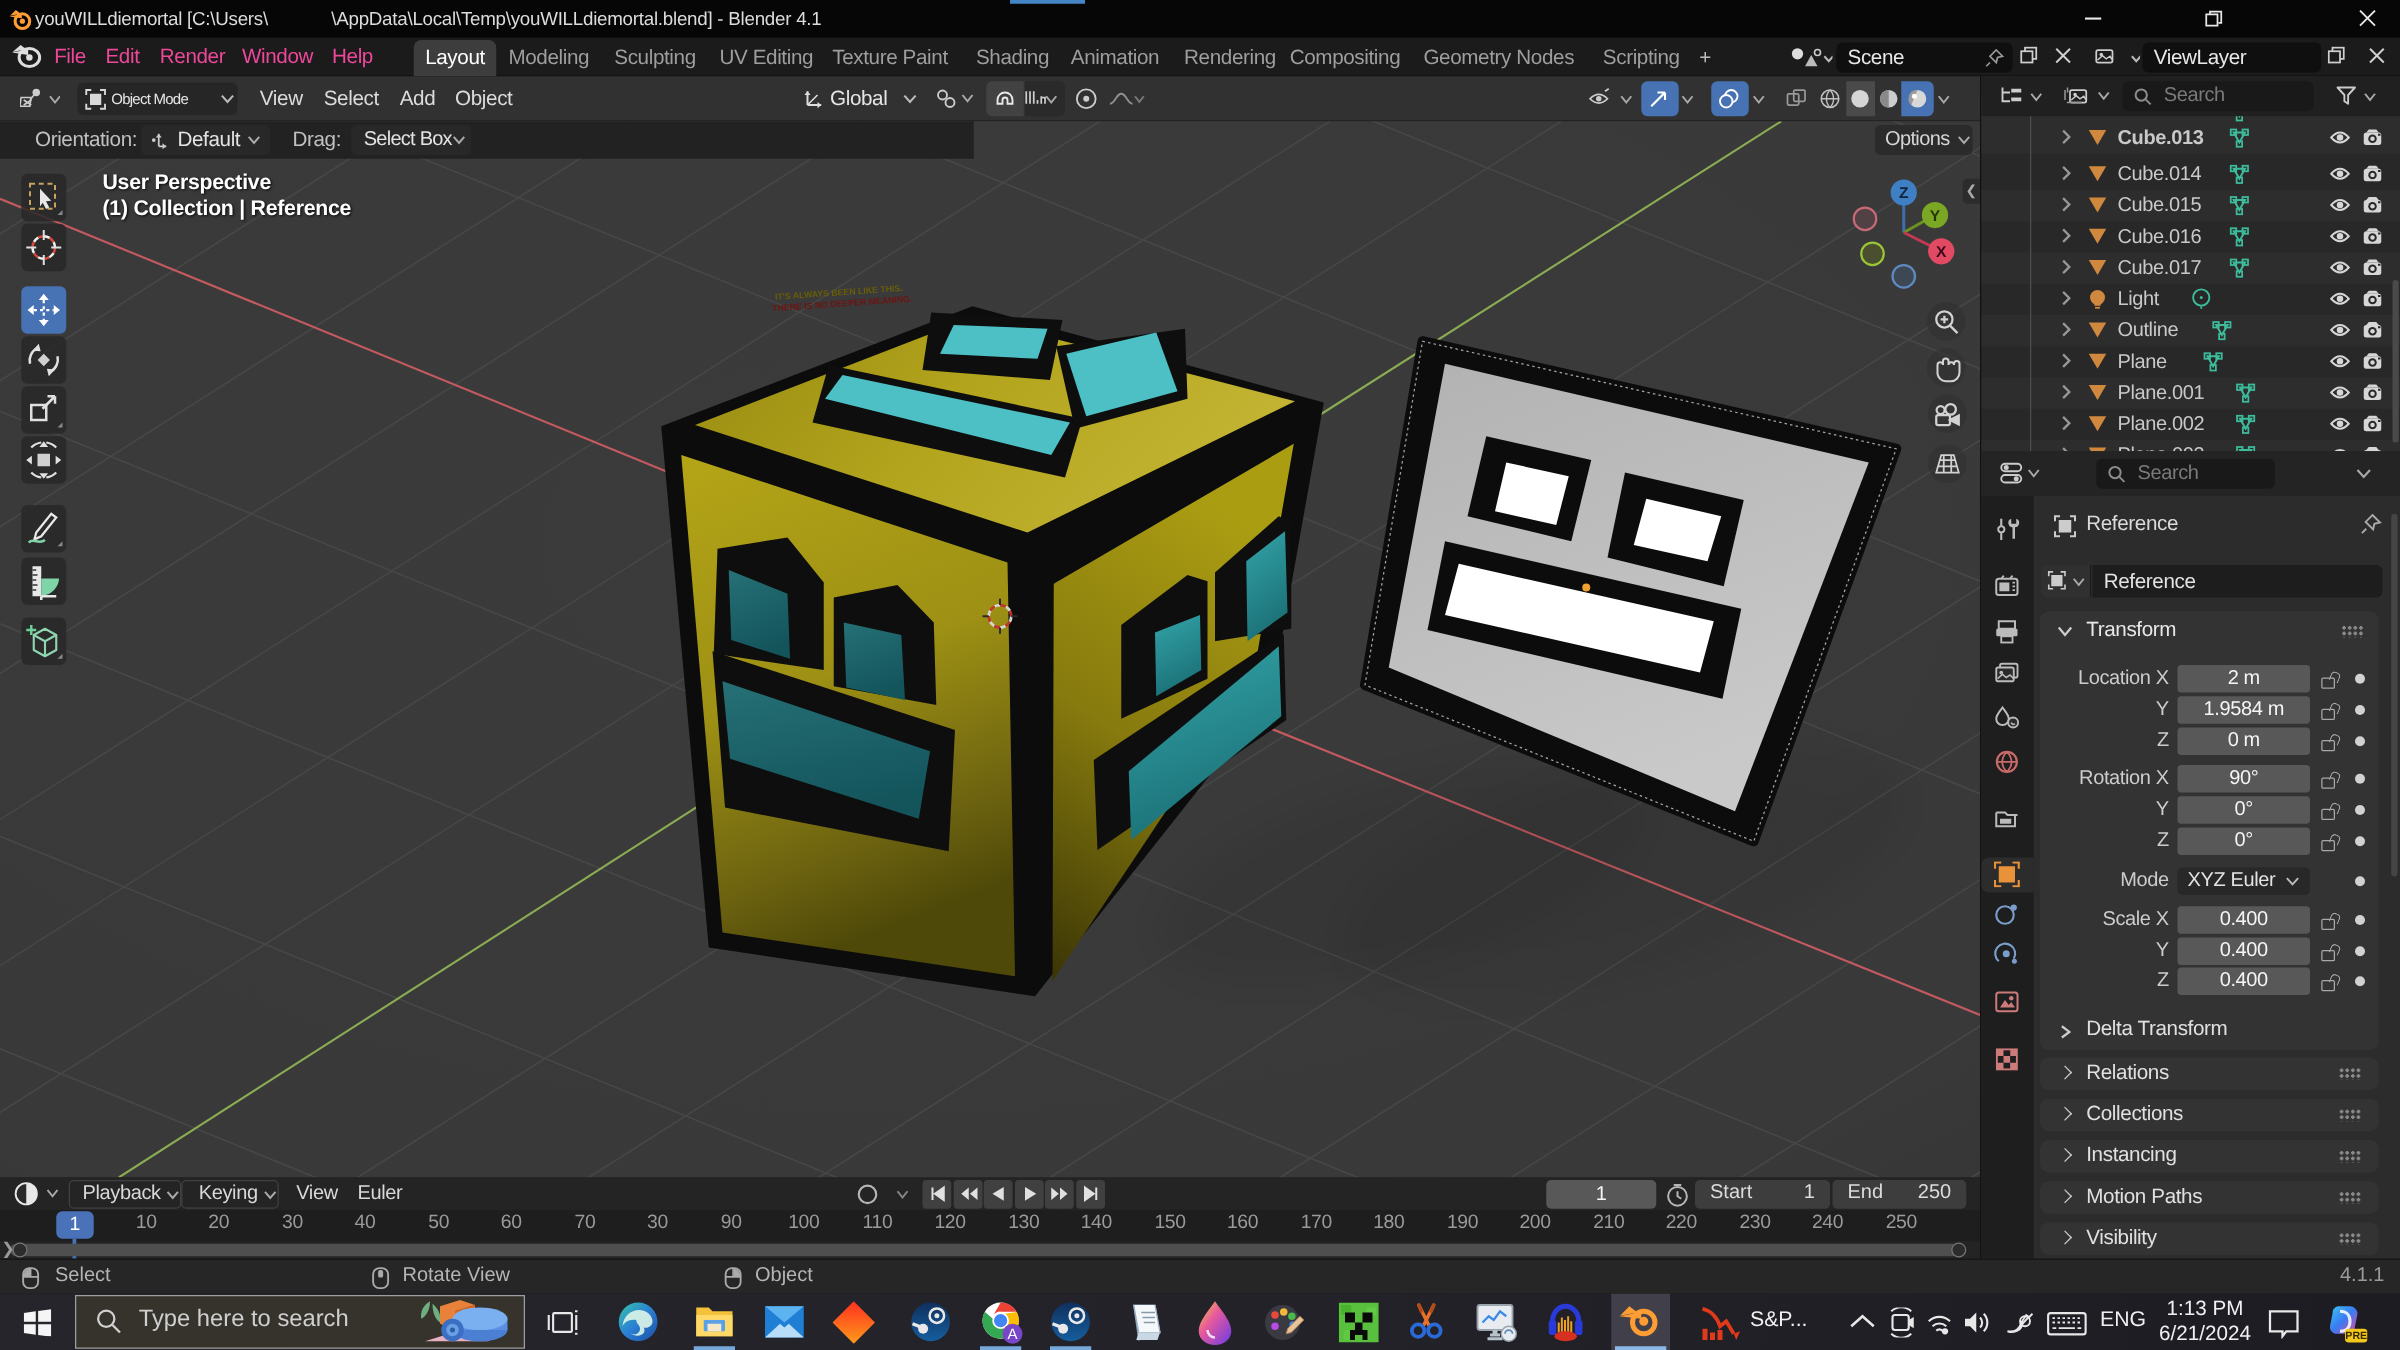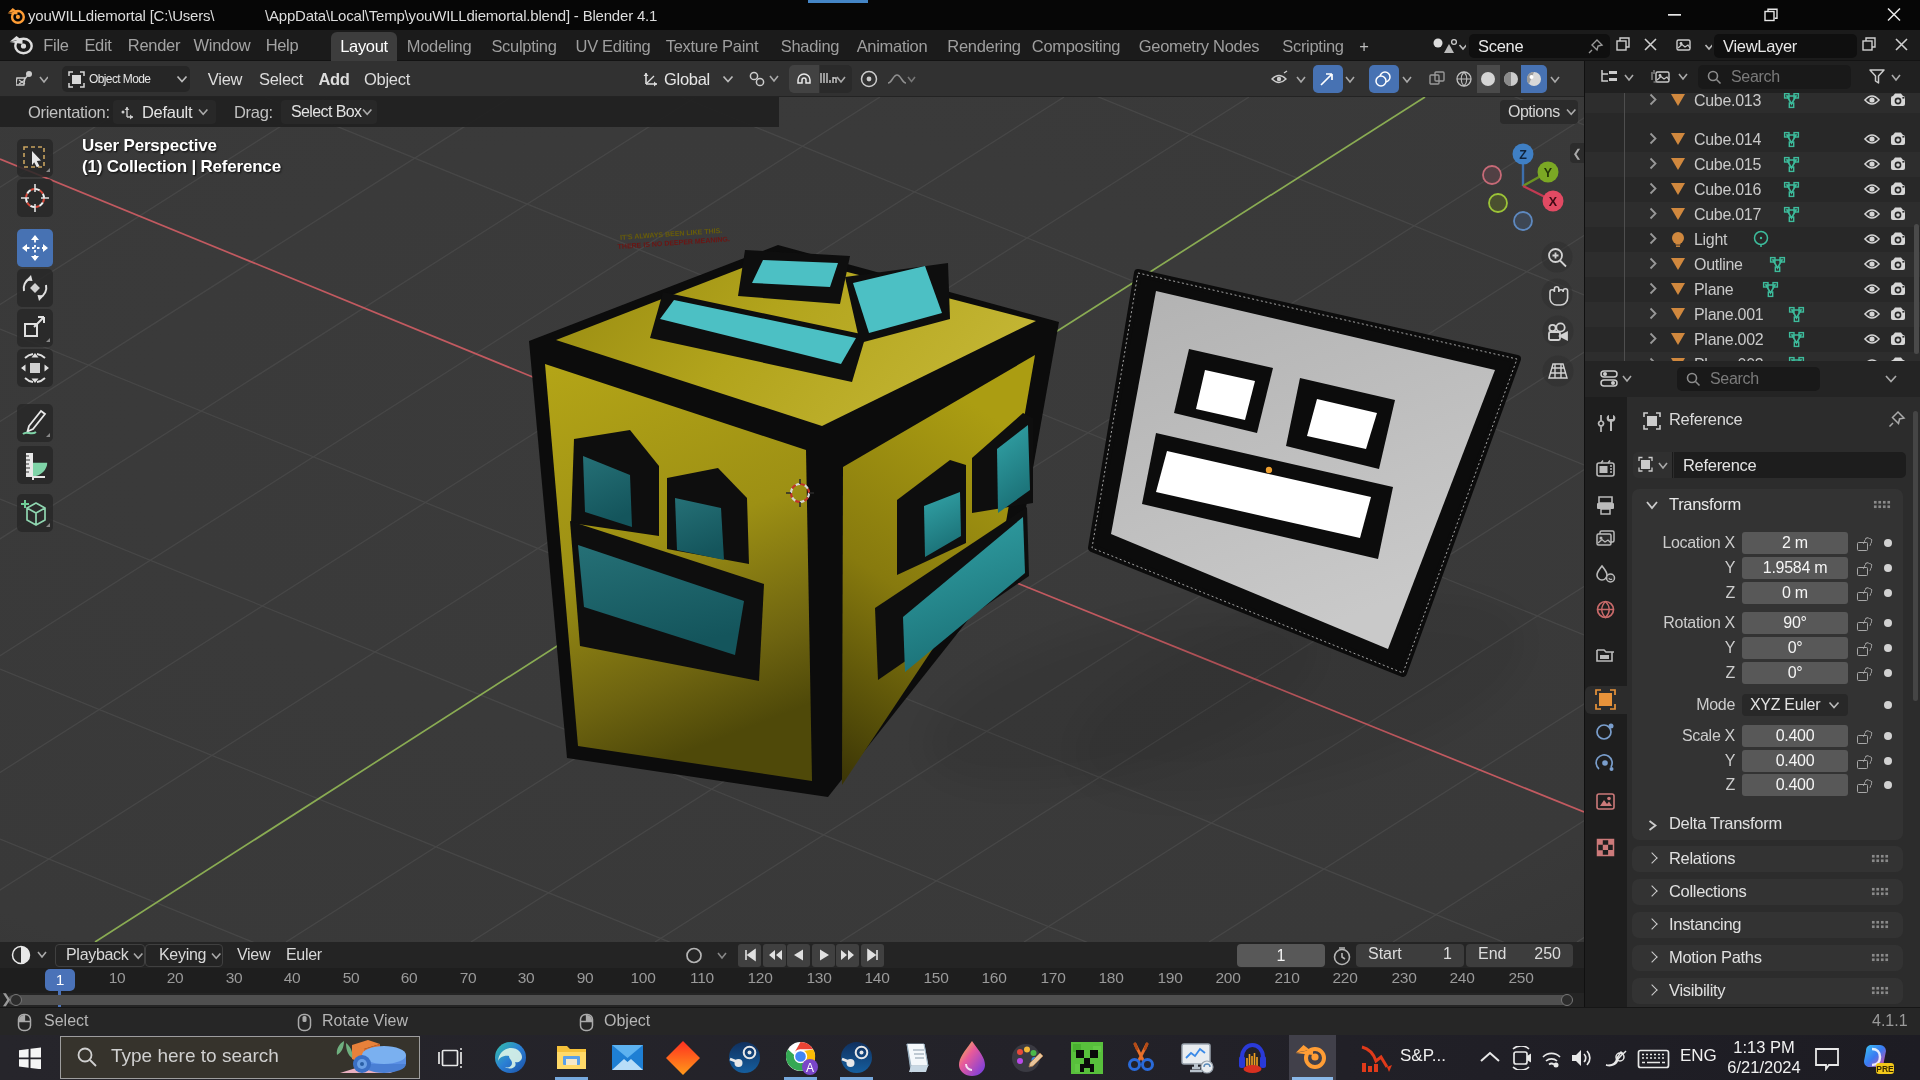--- a/index.html
+++ b/index.html
@@ -4,21 +4,21 @@
 html,body{margin:0;padding:0;width:1920px;height:1080px;overflow:hidden;background:#000;}
 *{box-sizing:border-box;}
 body{font-family:"Liberation Sans",sans-serif;-webkit-font-smoothing:antialiased;}
 .abs{position:absolute;}
 #stage{position:relative;width:1920px;height:1080px;background:#101010;}
 
 #titlebar{left:0;top:0;width:1920px;height:46px;background:#060606;color:#dedede;}
 #titlebar .t{position:absolute;top:7px;font-size:15px;color:#dcdcdc;letter-spacing:-0.2px;}
 
 #topbar{left:0;top:30px;width:1920px;height:31px;background:#1b1b1b;border-bottom:1px solid #131313;}
-.menuitem{position:absolute;top:0;height:31px;line-height:31px;color:#a3a3a3;font-size:16.5px;letter-spacing:-0.3px;transform:translateX(-50%);}
+.menuitem{position:absolute;top:0;height:31px;line-height:31px;color:#ec4899;font-size:16.5px;letter-spacing:-0.3px;transform:translateX(-50%);}
 .wstab{position:absolute;top:2px;height:29px;line-height:29px;color:#9e9e9e;font-size:16.5px;letter-spacing:-0.3px;transform:translateX(-50%);}
 .wstab.active{color:#fff;}
 .tabbg{position:absolute;top:2px;height:29px;background:#3d3d3d;border-radius:6px 6px 0 0;}
 
 #toolheader{left:0;top:61px;width:1584px;height:36px;background:#313131;border-bottom:1px solid #232323;}
 .th-menu{position:absolute;top:0;height:36px;line-height:36px;color:#dcdcdc;font-size:16.5px;letter-spacing:-0.3px;transform:translateX(-50%);}
 .pill{position:absolute;background:#262626;border-radius:5px;color:#e3e3e3;font-size:16.5px;letter-spacing:-0.3px;}
 
 #viewport{left:0;top:97px;width:1584px;height:845px;background:#3a3a3a;overflow:hidden;}
 .tbtn{position:absolute;left:17px;width:36px;height:38px;background:rgba(40,40,40,0.85);border-radius:5px;}
@@ -183,21 +183,21 @@
     <svg class="abs" style="left:68px;top:10px" width="17" height="17" viewBox="0 0 17 17">
       <rect x="4" y="4" width="9" height="9" fill="#d8d8d8"></rect>
       <path d="M1,5 v-4 h4 M12,1 h4 v4 M16,12 v4 h-4 M5,16 h-4 v-4" fill="none" stroke="#d8d8d8" stroke-width="1.5"></path>
     </svg>
     <div class="abs" style="left:89px;top:5px;height:26px;line-height:26px;font-size:12px;color:#e5e5e5;letter-spacing:-0.6px;">Object Mode</div>
     <svg class="abs" style="left:176px;top:14px" width="12" height="9" viewBox="0 0 12 9">
         <path d="M1.5,1.5 l4.5,5 4.5-5" fill="none" stroke="#bbb" stroke-width="1.7"></path>
       </svg>
     <div class="th-menu" style="left:225px;">View</div>
     <div class="th-menu" style="left:281px;">Select</div>
-    <div class="th-menu" style="left:334px;font-weight:bold;">Add</div>
+    <div class="th-menu" style="left:334px;">Add</div>
     <div class="th-menu" style="left:387px;">Object</div>
 
     <svg class="abs" style="left:642px;top:9px" width="18" height="18" viewBox="0 0 18 18">
       <path d="M4,14 L4,3 M4,14 L15,14" stroke="#ddd" stroke-width="1.6"></path>
         <path d="M4,3 l-2.5,3 h5 Z M15,14 l-3,-2.5 v5 Z" fill="#ddd"></path>
         <path d="M4,14 L12,6" stroke="#ddd" stroke-width="1.3"></path>
     </svg>
     <div class="abs" style="left:664px;top:5px;height:26px;line-height:26px;font-size:16.5px;color:#e5e5e5;letter-spacing:-0.3px;">Global</div>
     <svg class="abs" style="left:722px;top:14px" width="12" height="9" viewBox="0 0 12 9">
         <path d="M1.5,1.5 l4.5,5 4.5-5" fill="none" stroke="#bbb" stroke-width="1.7"></path>
@@ -534,21 +534,21 @@
         <path d="M2,2 h14 l-5.5,6 v7 l-3,-2 v-5 Z" fill="none" stroke="#ccc" stroke-width="1.5" stroke-linejoin="round"></path>
         <path d="M24,7 l4,5 4-5" fill="none" stroke="#aaa" stroke-width="1.6"></path>
       </svg>
     </div>
     <div id="olrows">
       <div class="olrow" style="top:16px;background:#2d2d2d;">
           <svg class="olic" style="left:197px" width="18" height="18">
             <use href="#i-meshdata"></use>
           </svg>
         </div>
-      <div class="olrow" style="top:27px;background:#2d2d2d;">
+      <div class="olrow" style="top:37px;background:#2d2d2d;font-weight:bold;">
           <svg class="olic" style="left:61px;top:5px" width="14" height="13">
             <use href="#i-chev"></use>
           </svg>
           <svg class="olic" style="left:84px" width="18" height="18">
             <use href="#i-objmesh"></use>
           </svg>
           <span class="oltxt">Cube.013</span>
           <svg class="olic" style="left:197px" width="18" height="18">
             <use href="#i-meshdata"></use>
           </svg>

